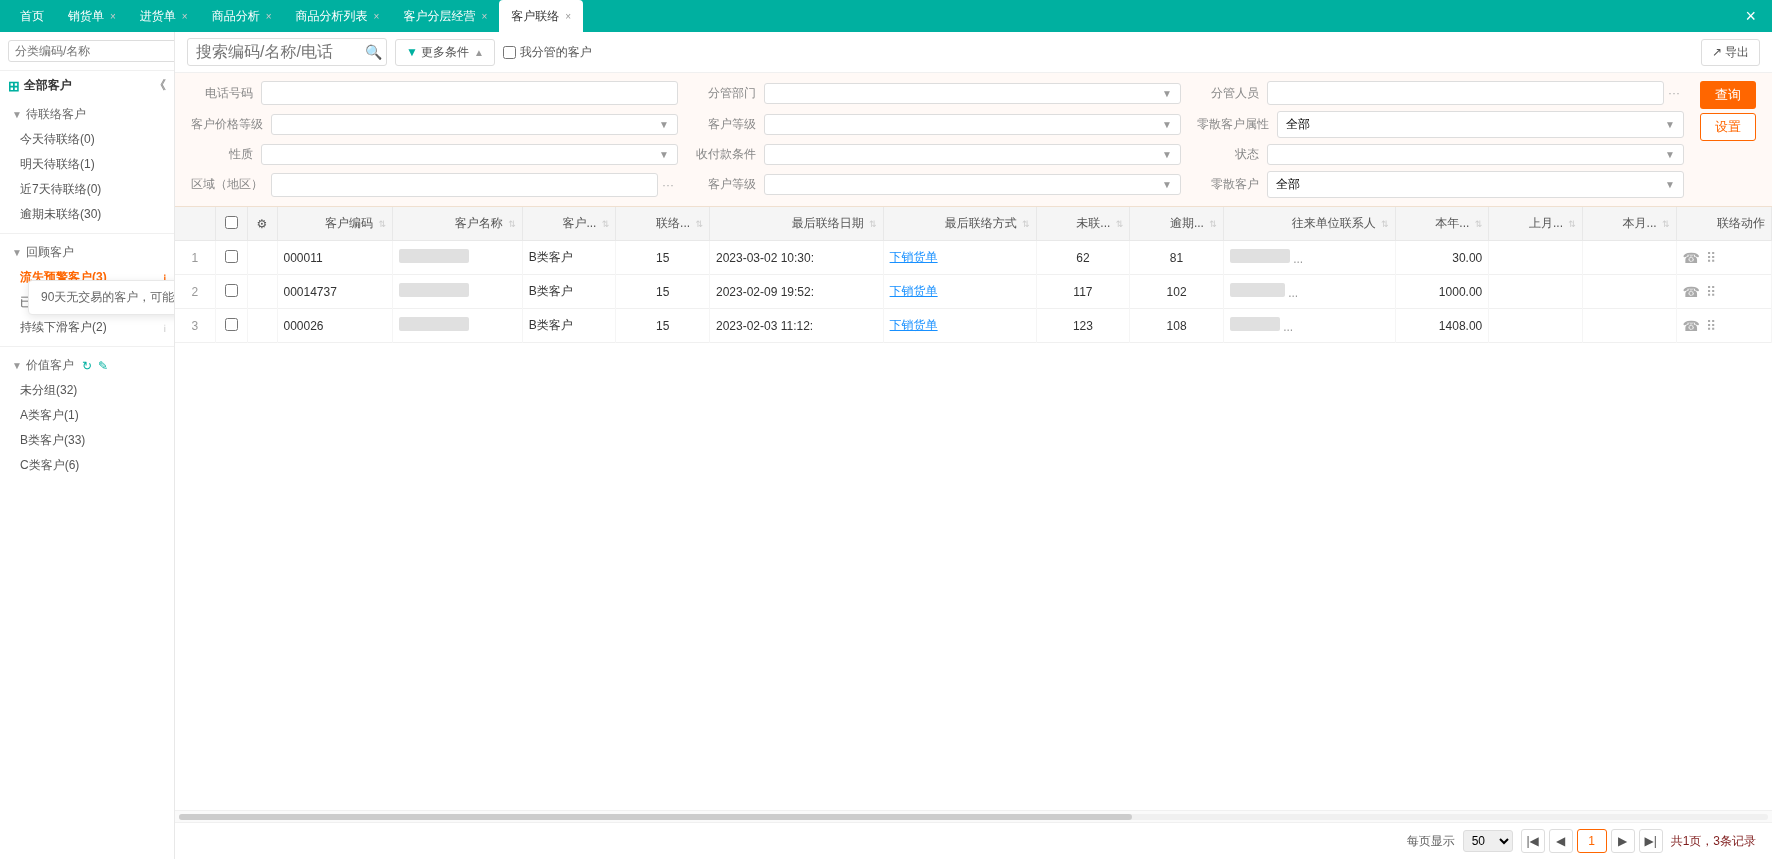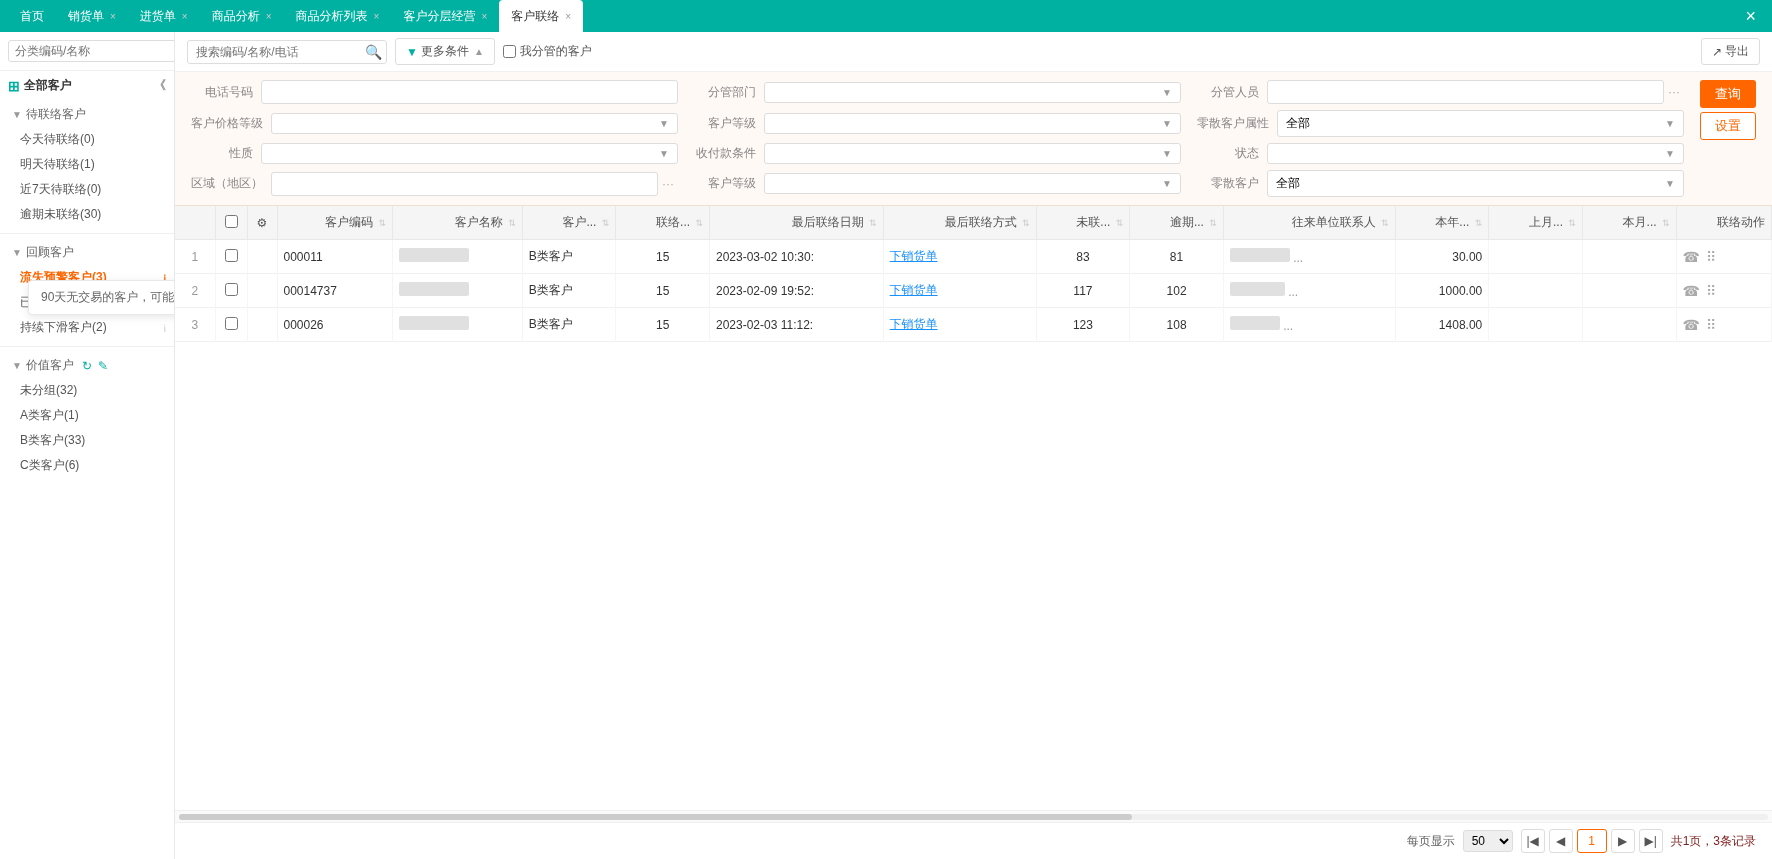--- a/index.html
+++ b/index.html
@@ -151,21 +151,21 @@
       display: flex;
       align-items: center;
       padding: 6px 12px;
       border-bottom: 1px solid #f0f0f0;
       gap: 8px;
     }
     .filter-search-input {
       border: 1px solid #ddd;
       border-radius: 3px;
       padding: 4px 24px 4px 8px;
-      font-size: 12px;
+      font-size: 16px;
       width: 200px;
       outline: none;
       position: relative;
     }
     .filter-search-wrap {
       position: relative;
       display: flex;
       align-items: center;
     }
     .filter-search-wrap .search-btn {
@@ -729,21 +729,21 @@
           <tr>
             <td class="row-num center">1</td>
             <td class="center"><input type="checkbox" style=""></td>
             <td class="center"></td>
             <td>000011</td>
             <td><span class="blurred-text" style="width:70px;"></span></td>
             <td>B类客户</td>
             <td class="center">15</td>
             <td>2023-03-02 10:30:</td>
             <td class="link">下销货单</td>
-            <td class="center">83</td>
+            <td class="center">62</td>
             <td class="center">81</td>
             <td><span class="blurred-text" style="width:60px;"></span><span style="color:#999;"> ...</span></td>
             <td class="num">30.00</td>
             <td class="num"></td>
             <td class="num"></td>
             <td>
               <div class="action-icons">
                 <span class="action-icon">☎</span>
                 <span class="action-icon">⠿</span>
               </div>

